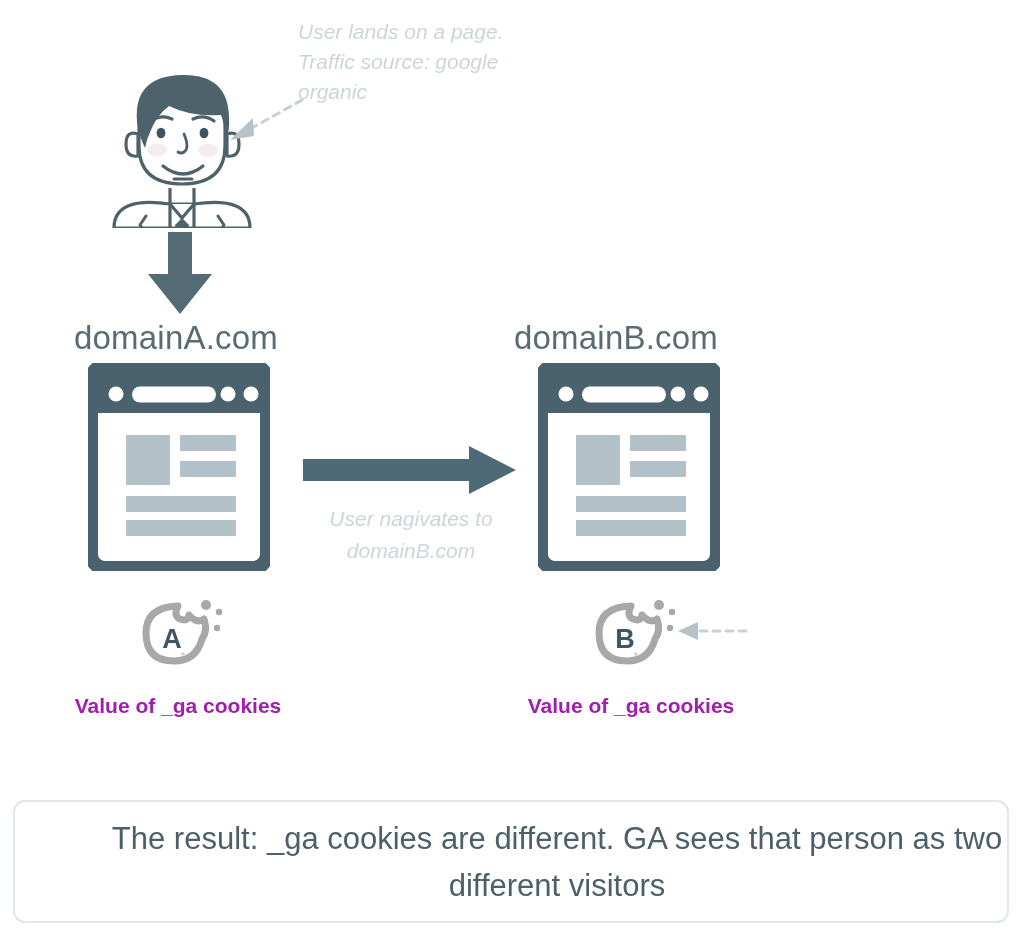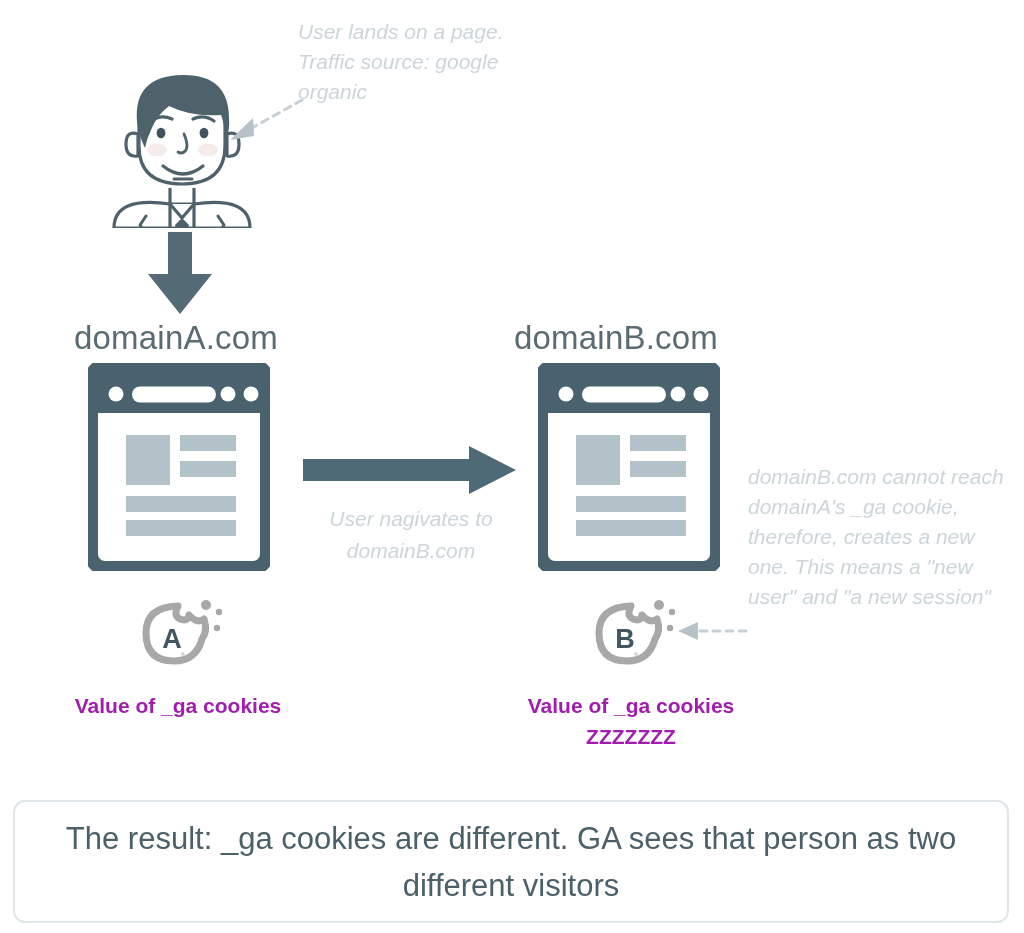--- a/index.html
+++ b/index.html
@@ -64,21 +64,21 @@
   
   #result-box {
     left: 13px; top: 800px;
     width: 996px; height: 123px;
     box-sizing: border-box;
     border: 2px solid #dfe7ea;
     border-radius: 12px;
     background: #ffffff;
     display: flex;
     align-items: center;
-    justify-content: center;
+    justify-content: flex-end;
   }
   #result-text {
     color: #4b6069;
     font-size: 31px;
     line-height: 47px;
     text-align: center;
     width: 900px;
     font-family: "Liberation Sans", sans-serif;
   }
 
@@ -195,21 +195,20 @@
   </div>
 
   <div class="abs" id="right-arrow">
     <svg viewBox="0 0 213 48" width="213" height="48">
       <path d="M0 13 L166 13 L166 0 L213 24 L166 48 L166 35 L0 35 Z" fill="#4f6a77"></path>
     </svg>
   </div>
 
   <div class="abs note" id="note-navigate">User nagivates to domainB.com</div>
 
-  <div class="abs note" id="note-cookie-b">domainB.com cannot reach domainA's _ga cookie, therefore, creates a new one. This means a "new user" and "a new session"</div>
 
   <div class="abs" id="cookie-a">
     <svg viewBox="0 0 94 88" width="94" height="88">
       <path d="M46 14 q-5 10 2 13 q8 3 9 -4 q8 9 15 4 q4 12 -2 20 q-6 22 -28 22 q-28 0 -28 -28 q0 -26 32 -27 Z" fill="none" stroke="#a8a8a8" stroke-width="7" stroke-linejoin="round" stroke-linecap="round"></path>
       <circle cx="74" cy="13" r="5" fill="#a8a8a8"></circle>
       <circle cx="87" cy="20" r="3.2" fill="#a8a8a8"></circle>
       <circle cx="85" cy="36" r="3.2" fill="#a8a8a8"></circle>
       <circle cx="51" cy="62" r="1.8" fill="#cfcfcf"></circle>
       <text x="40" y="56" font-family="'Liberation Sans', sans-serif" font-size="27" font-weight="bold" fill="#3f5762" text-anchor="middle">A</text>
     </svg>
@@ -232,20 +231,19 @@
       <path d="M2 13 L22 4 L22 22 Z" fill="#b6c2c8"></path>
     </svg>
   </div>
 
   <div class="abs cookie-label" id="cookie-value-a">
     <div>Value of _ga cookies</div>
   </div>
 
   <div class="abs cookie-label" id="cookie-value-b">
     <div>Value of _ga cookies</div>
-    <div>ZZZZZZZ</div>
   </div>
 
   <div class="abs" id="result-box">
     <div id="result-text">The result: _ga cookies are different. GA sees that person as two different visitors</div>
   </div>
 
 </div>
 
 </body></html>

